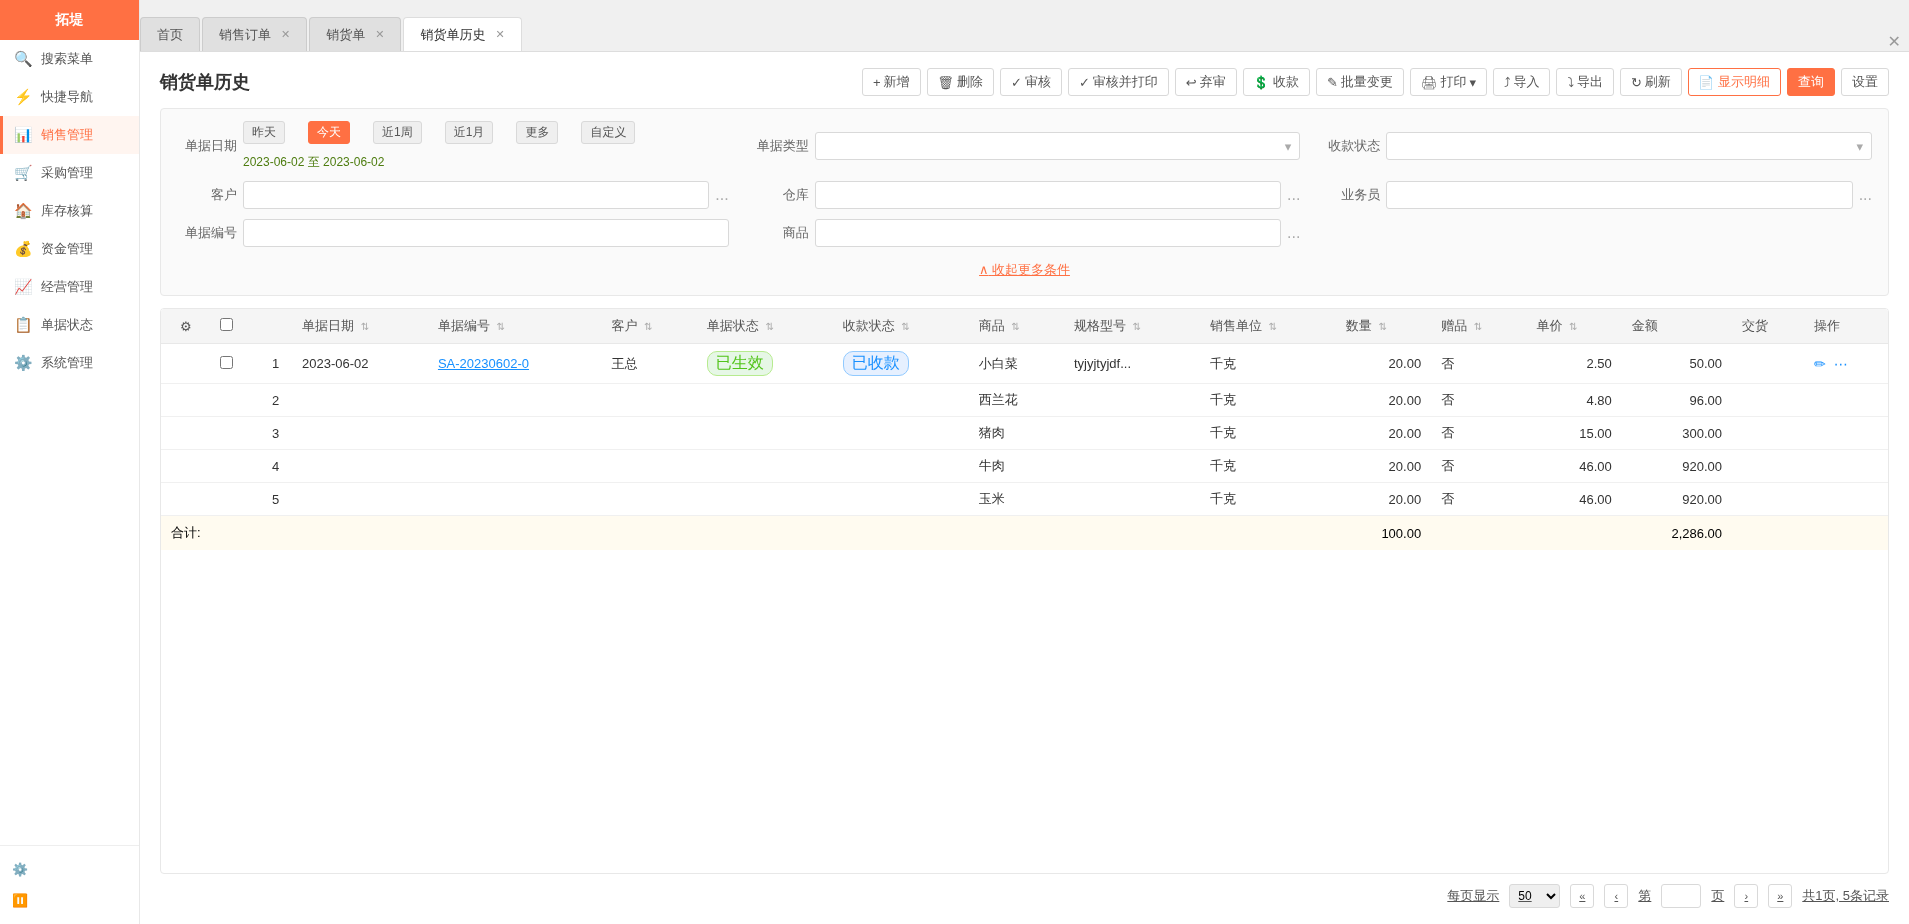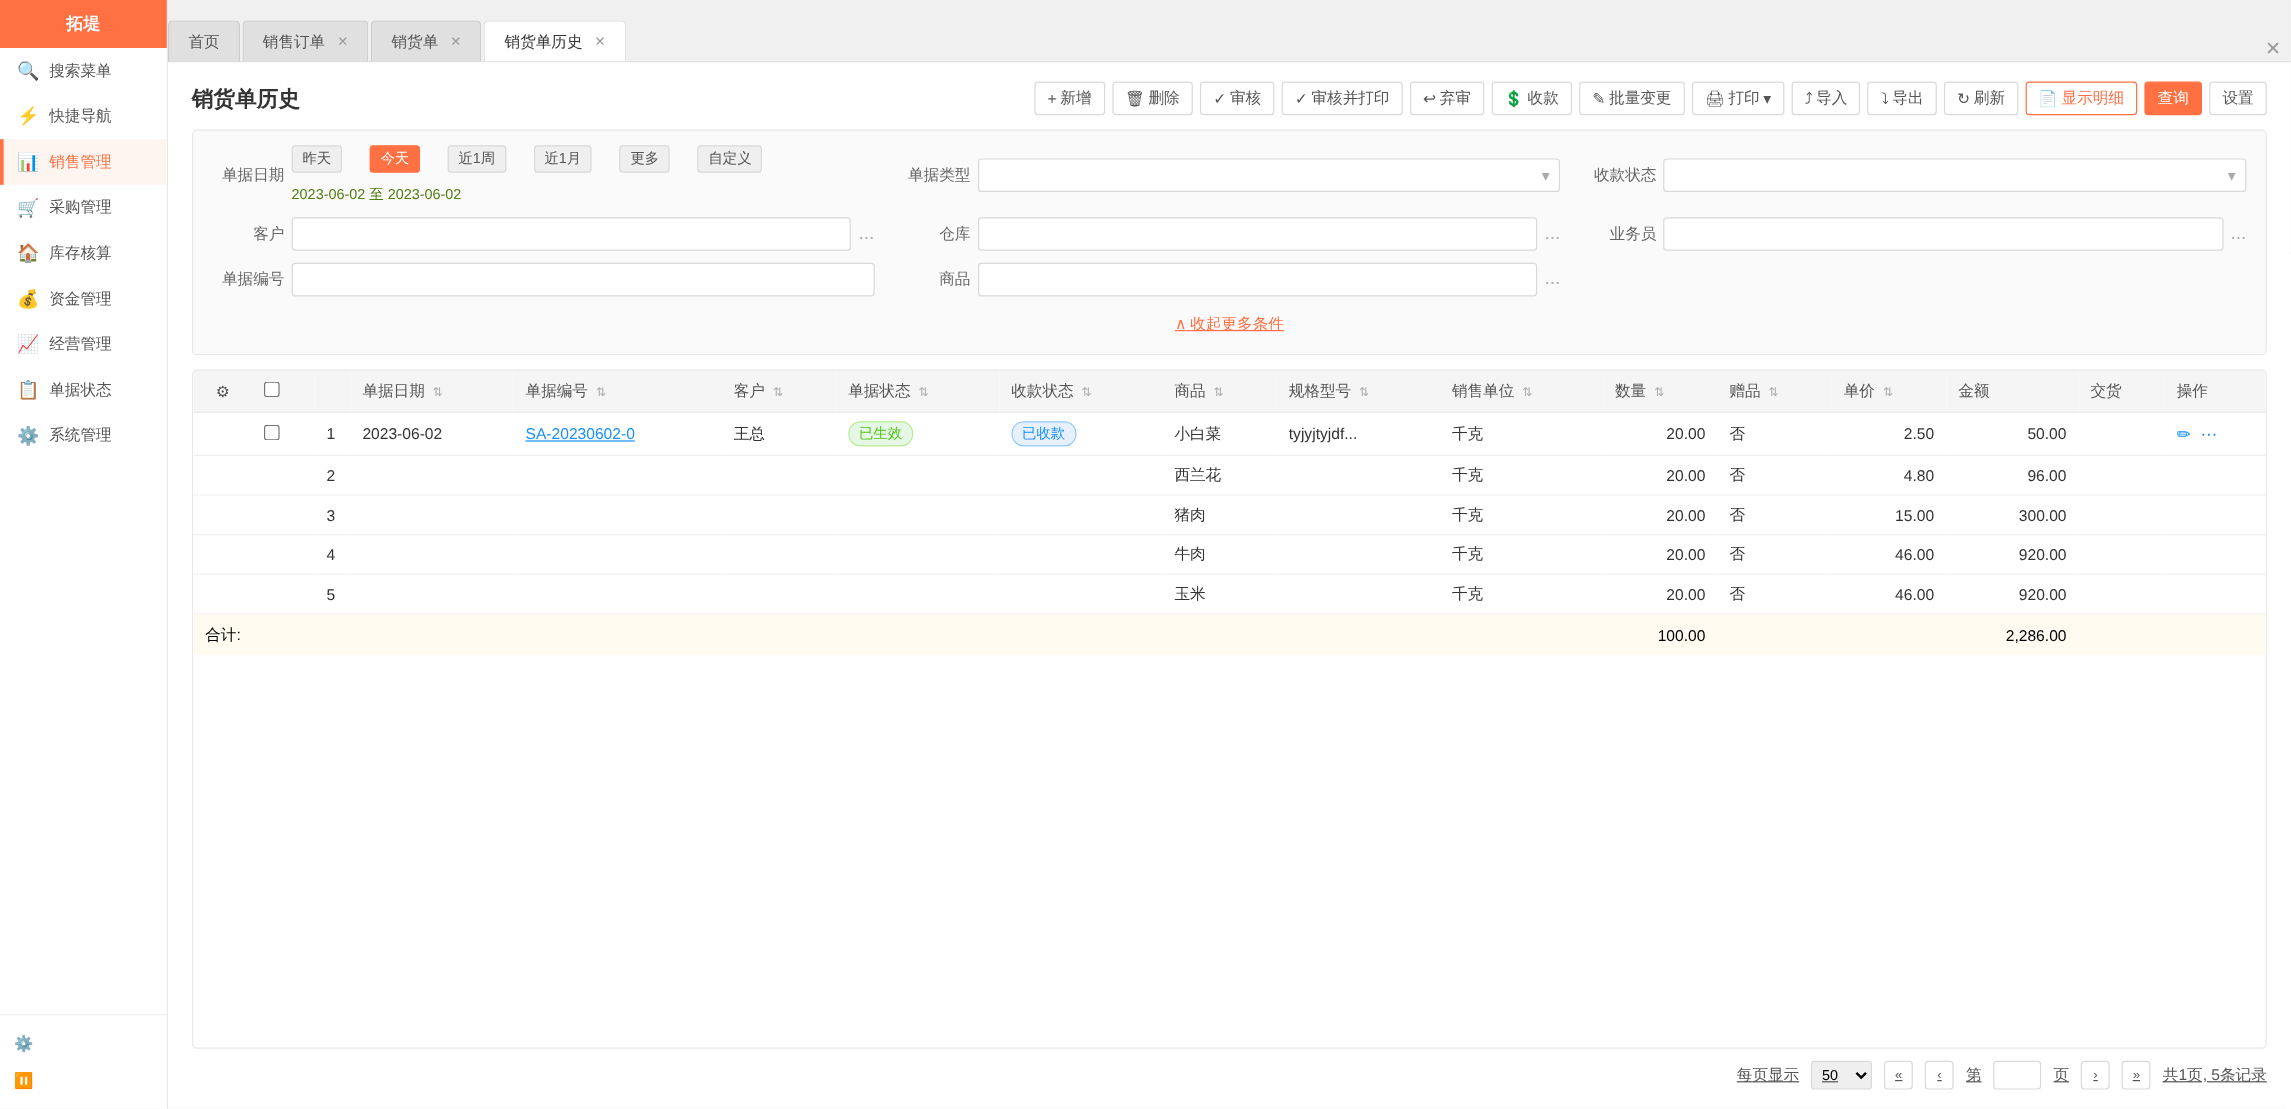--- a/index.html
+++ b/index.html
@@ -268,21 +268,21 @@
     }
     tbody td {
       padding: 7px 10px;
       color: #333;
       white-space: nowrap;
     }
     .status-badge {
       display: inline-block;
       padding: 1px 8px;
       border-radius: 10px;
-      font-size: 12px;
+      font-size: 16px;
     }
     .status-active { background: #e6f7e6; color: #52c41a; border: 1px solid #b7eb8f; }
     .status-paid { background: #e6f0ff; color: #1890ff; border: 1px solid #91caff; }
     .order-link { color: #1890ff; cursor: pointer; text-decoration: underline; }
 
     
     .summary-row {
       background: #fffbf0;
       border-top: 1px solid #e8e8e8;
     }

